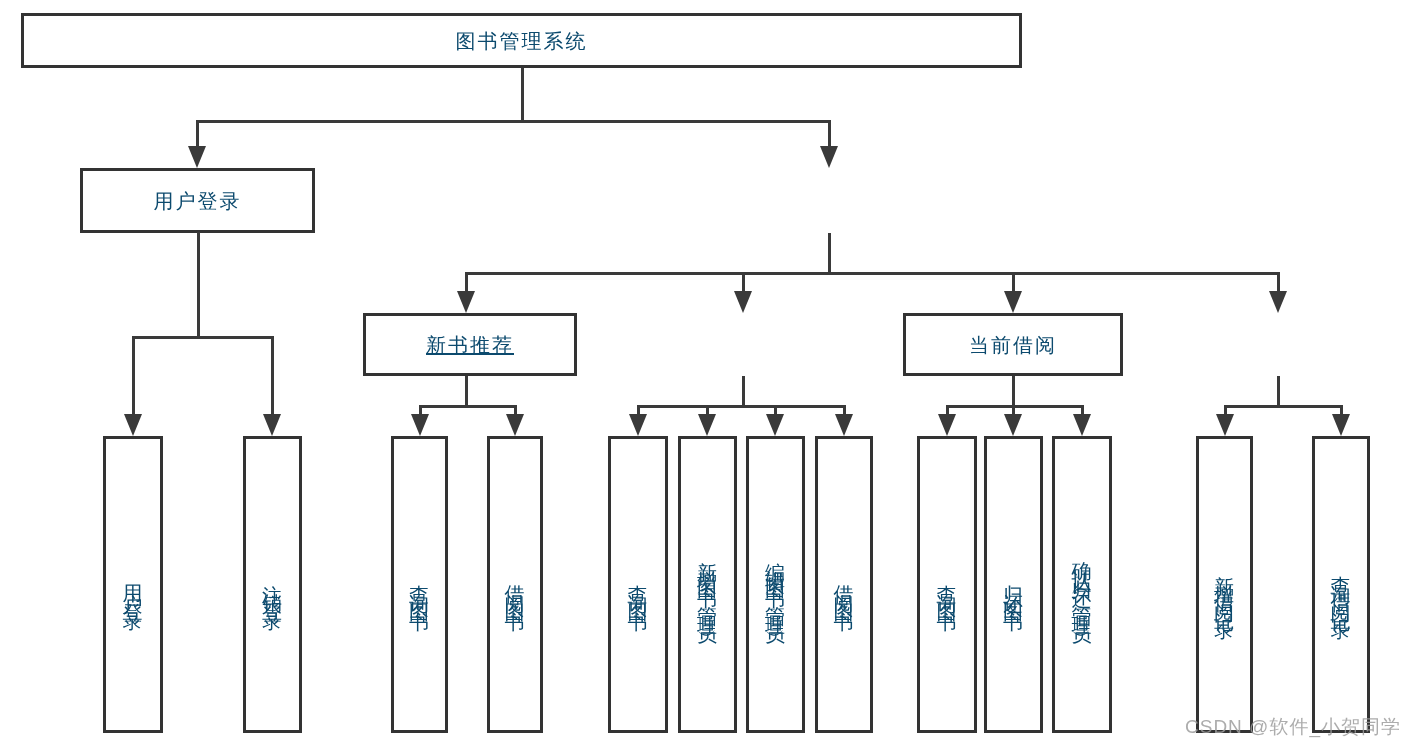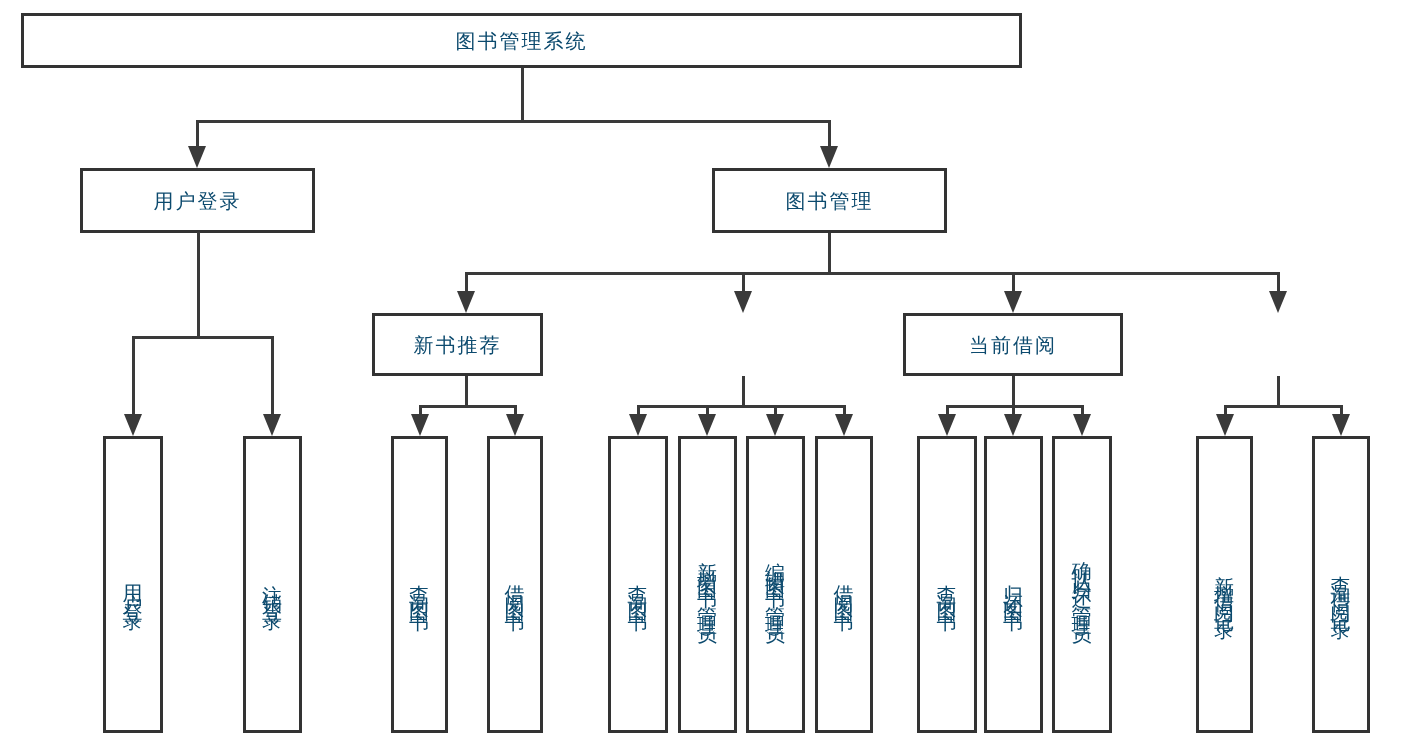--- a/index.html
+++ b/index.html
@@ -40,21 +40,20 @@
   <div>
     <div class="vl" style="left:521px; top:68px; height:52px;"></div>
     <div class="hl" style="left:197px; top:120px; width:633px;"></div>
     <div class="vl" style="left:196px; top:120px; height:28px;"></div>
     <div class="arrow" style="left:188px; top:146px;"></div>
     <div class="vl" style="left:828px; top:120px; height:28px;"></div>
     <div class="arrow" style="left:820px; top:146px;"></div>
   </div>
 
   <div class="box" style="left:80px; top:168px; width:235px; height:65px;">用户登录</div>
-  <div class="box" style="left:712px; top:168px; width:235px; height:65px;">图书管理</div>
 
   <div>
     <div class="vl" style="left:197px; top:232px; height:104px;"></div>
     <div class="hl" style="left:133px; top:336px; width:140px;"></div>
     <div class="vl" style="left:132px; top:336px; height:80px;"></div>
     <div class="arrow" style="left:124px; top:414px;"></div>
     <div class="vl" style="left:271px; top:336px; height:80px;"></div>
     <div class="arrow" style="left:263px; top:414px;"></div>
   </div>
 
@@ -64,21 +63,21 @@
     <div class="vl" style="left:465px; top:272px; height:21px;"></div>
     <div class="arrow" style="left:457px; top:291px;"></div>
     <div class="vl" style="left:742px; top:272px; height:21px;"></div>
     <div class="arrow" style="left:734px; top:291px;"></div>
     <div class="vl" style="left:1012px; top:272px; height:21px;"></div>
     <div class="arrow" style="left:1004px; top:291px;"></div>
     <div class="vl" style="left:1277px; top:272px; height:21px;"></div>
     <div class="arrow" style="left:1269px; top:291px;"></div>
   </div>
 
-  <div class="box" style="left:372px; top:313px; width:171px; height:63px;">新书推荐</div>
+  <div class="box" style="left:363px; top:313px; width:214px; height:63px;text-decoration:underline;">新书推荐</div>
   <div class="box" style="left:903px; top:313px; width:220px; height:63px;">当前借阅</div>
 
   <div>
     <div class="vl" style="left:465px; top:376px; height:29px;"></div>
     <div class="hl" style="left:420px; top:405px; width:96px;"></div>
     <div class="vl" style="left:419px; top:405px; height:11px;"></div>
     <div class="arrow" style="left:411px; top:414px;"></div>
     <div class="vl" style="left:514px; top:405px; height:11px;"></div>
     <div class="arrow" style="left:506px; top:414px;"></div>
   </div>
@@ -127,14 +126,15 @@
   <div class="box leaf" style="left:746px; top:436px; width:59px; height:297px;">编辑图书（管理员）</div>
   <div class="box leaf" style="left:815px; top:436px; width:58px; height:297px;">借阅图书</div>
 
   <div class="box leaf" style="left:917px; top:436px; width:60px; height:297px;">查询图书</div>
   <div class="box leaf" style="left:984px; top:436px; width:59px; height:297px;">归还图书</div>
   <div class="box leaf" style="left:1052px; top:436px; width:60px; height:297px;">确认归还（管理员）</div>
 
   <div class="box leaf" style="left:1196px; top:436px; width:57px; height:297px;">新增借阅记录</div>
   <div class="box leaf" style="left:1312px; top:436px; width:58px; height:297px;">查询借阅记录</div>
 
+  <div class="watermark">CSDN @软件_小贺同学</div>
 
 </div>
 
 </body></html>

